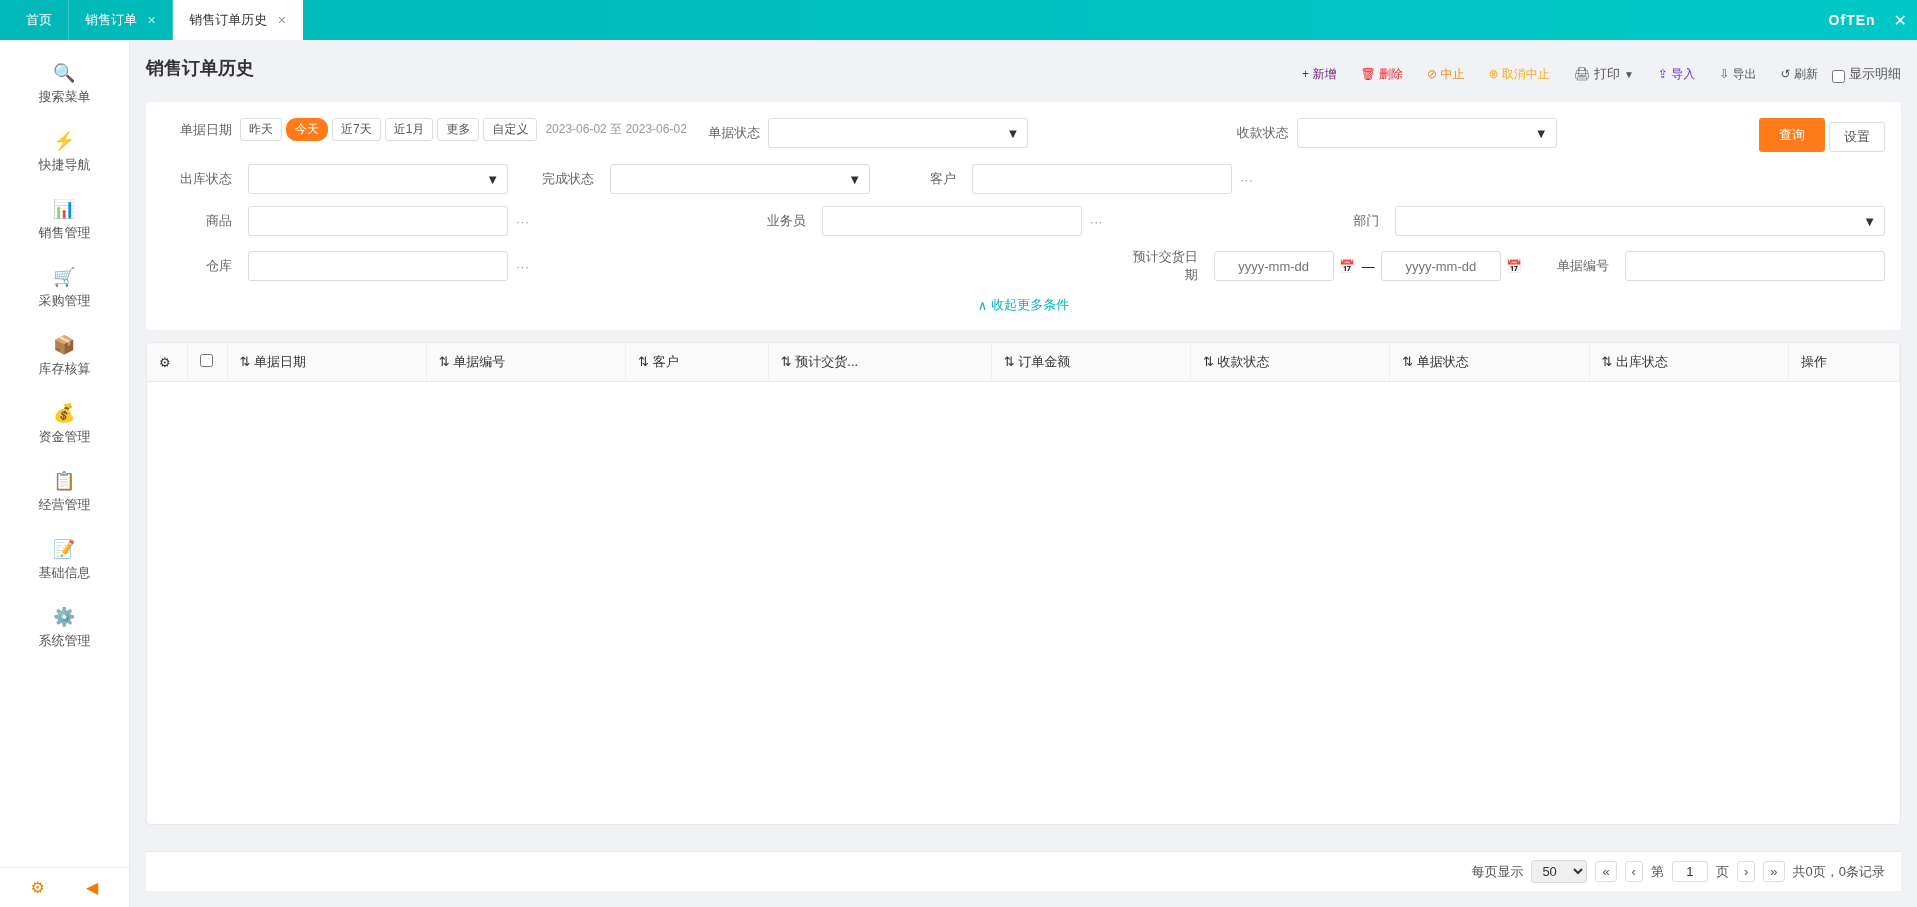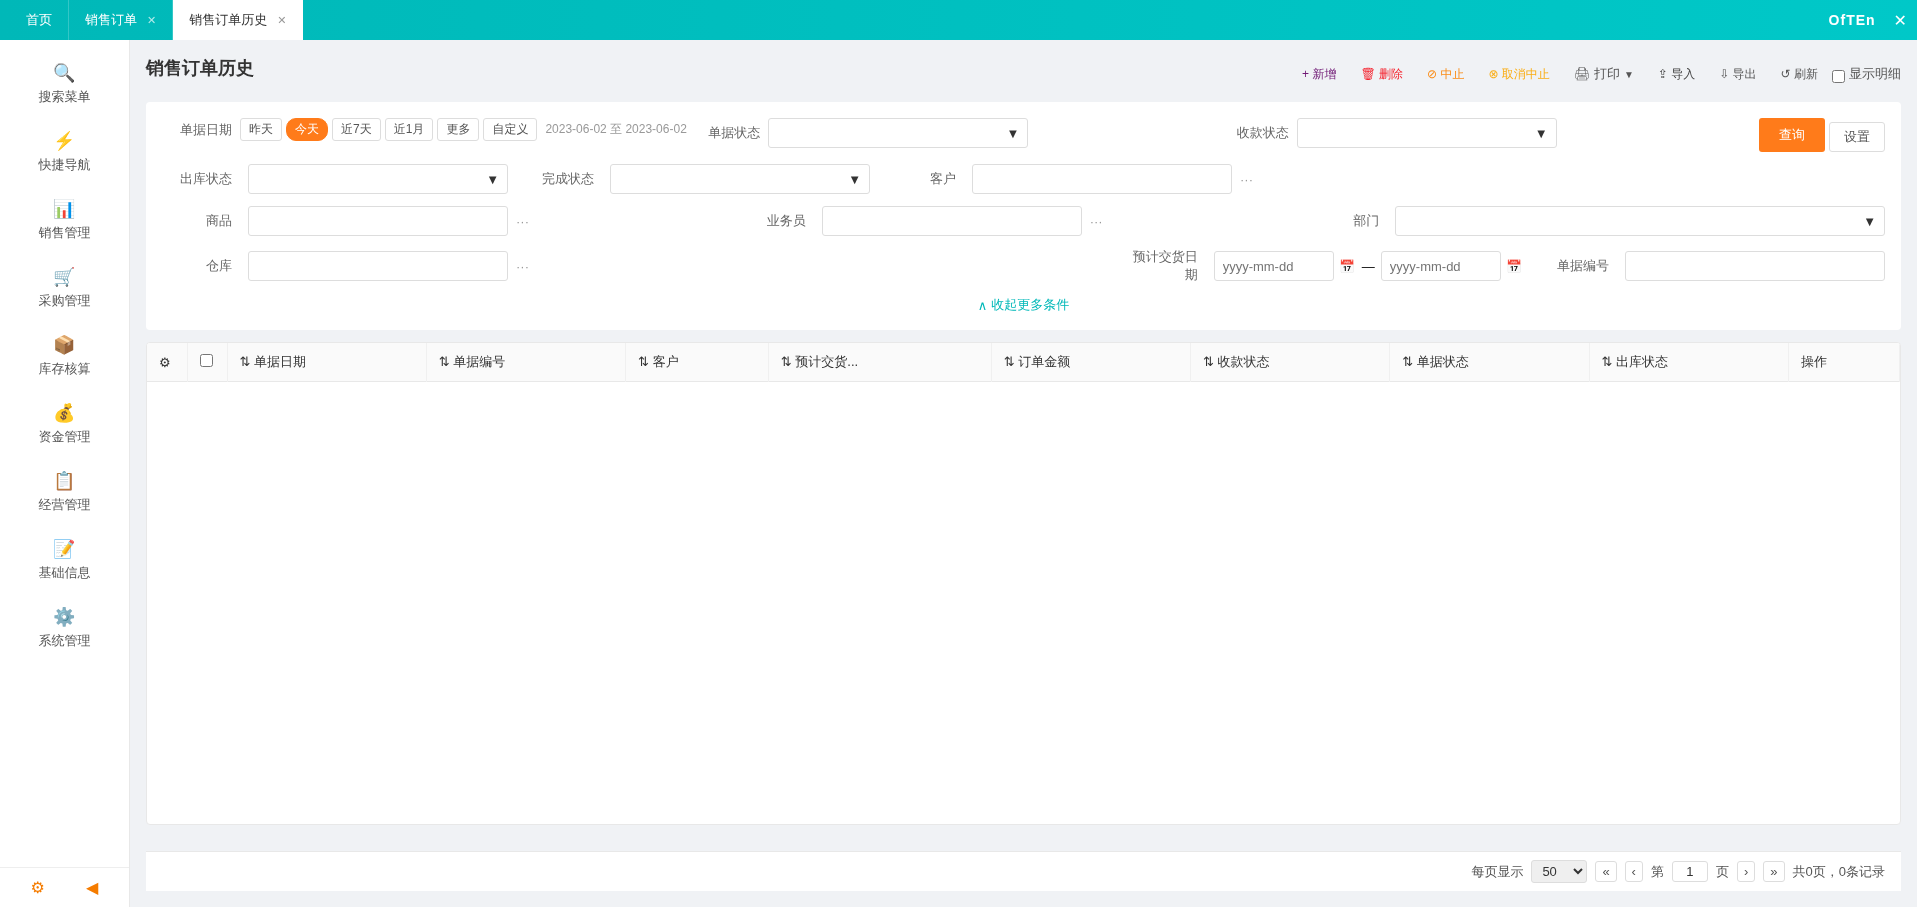--- a/index.html
+++ b/index.html
@@ -196,20 +196,21 @@
     }
     .date-input {
       height: 30px;
       border: 1px solid #ddd;
       border-radius: 3px;
       padding: 0 8px;
       color: #bbb;
       width: 120px;
       outline: none;
       background: #fff;
+      text-align: center;
     }
     .cal-icon {
       color: #00b8b8;
       cursor: pointer;
     }
     .collapse-row {
       display: flex;
       align-items: center;
       justify-content: center;
       color: #00b8b8;
@@ -228,21 +229,21 @@
       cursor: pointer;
       color: #555;
       font-size: 12px;
       border-radius: 3px;
     }
     .toolbar-btn.btn-add { color: #701a75; }
     .toolbar-btn.btn-delete { color: #f5222d; }
     .toolbar-btn.btn-stop { color: #fa8c16; }
     .toolbar-btn.btn-cancel { color: #faad14; }
     .toolbar-btn.btn-print { color: #555; }
-    .toolbar-btn.btn-import { color: #404040; }
+    .toolbar-btn.btn-import { color: #6d28d9; }
     .toolbar-btn.btn-export { color: #555; }
     .toolbar-btn.btn-refresh { color: #555; }
     .show-cols-label {
       display: flex;
       align-items: flex-end;
       gap: 4px;
       font-size: 12px;
       color: #555;
       cursor: pointer;
     }

